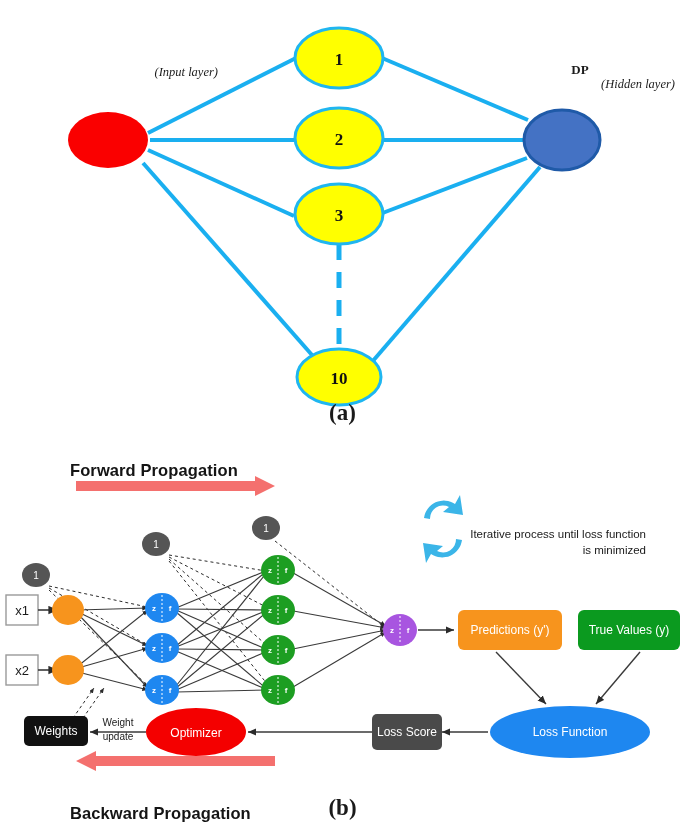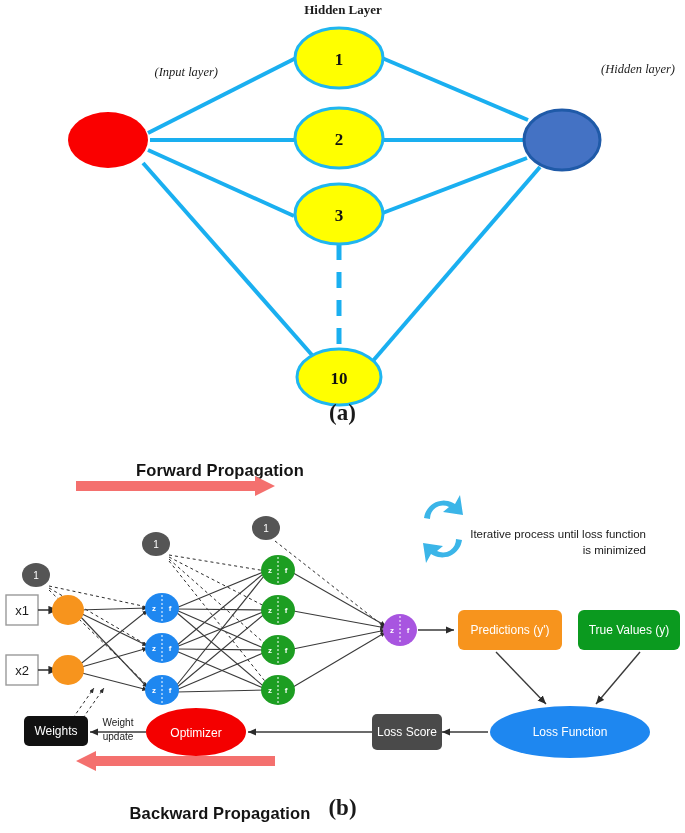--- a/index.html
+++ b/index.html
@@ -53,21 +53,20 @@
   #label-input  { left: 18px;  top: 65px; width: 200px; }
   #label-output { left: 485px; top: 62px; width: 190px; }
 
   .prop-title {
     position: absolute;
     font-family: "Liberation Sans", sans-serif;
     font-size: 16.5px;
     font-weight: 700;
     color: #141414;
     letter-spacing: 0.1px;
-    text-align: center;
   }
   #title-forward  { left: 70px; top: 461px; width: 300px; }
   #title-backward { left: 70px; top: 804px; width: 300px; }
 
   .iter-note {
     position: absolute;
     left: 468px;
     top: 527px;
     width: 178px;
     text-align: right;
@@ -109,29 +108,27 @@
     fill: #1a1a1a;
   }
 </style>
 </head>
 <body>
 
 <div class="figure">
 
   <div class="panel" id="panel-a">
 
-    <div class="layer-label" id="label-hidden">
-      <span class="lbl-main">Hidden Layer</span>
-    </div>
 
     <div class="layer-label" id="label-input">
       <span class="lbl-sub">(Input layer)</span>
     </div>
 
     <div class="layer-label" id="label-output">
+      <span class="lbl-main">DP</span>
       <span class="lbl-sub">(Hidden layer)</span>
     </div>
 
     <svg width="685" height="440" viewBox="0 0 685 440">
 
       <g stroke="#1aaff0" stroke-width="4" fill="none">
         <line x1="148" y1="133" x2="296" y2="58"></line>
         <line x1="150" y1="140" x2="294" y2="140"></line>
         <line x1="148" y1="150" x2="294" y2="216"></line>
         <line x1="143" y1="163" x2="312" y2="355"></line>

